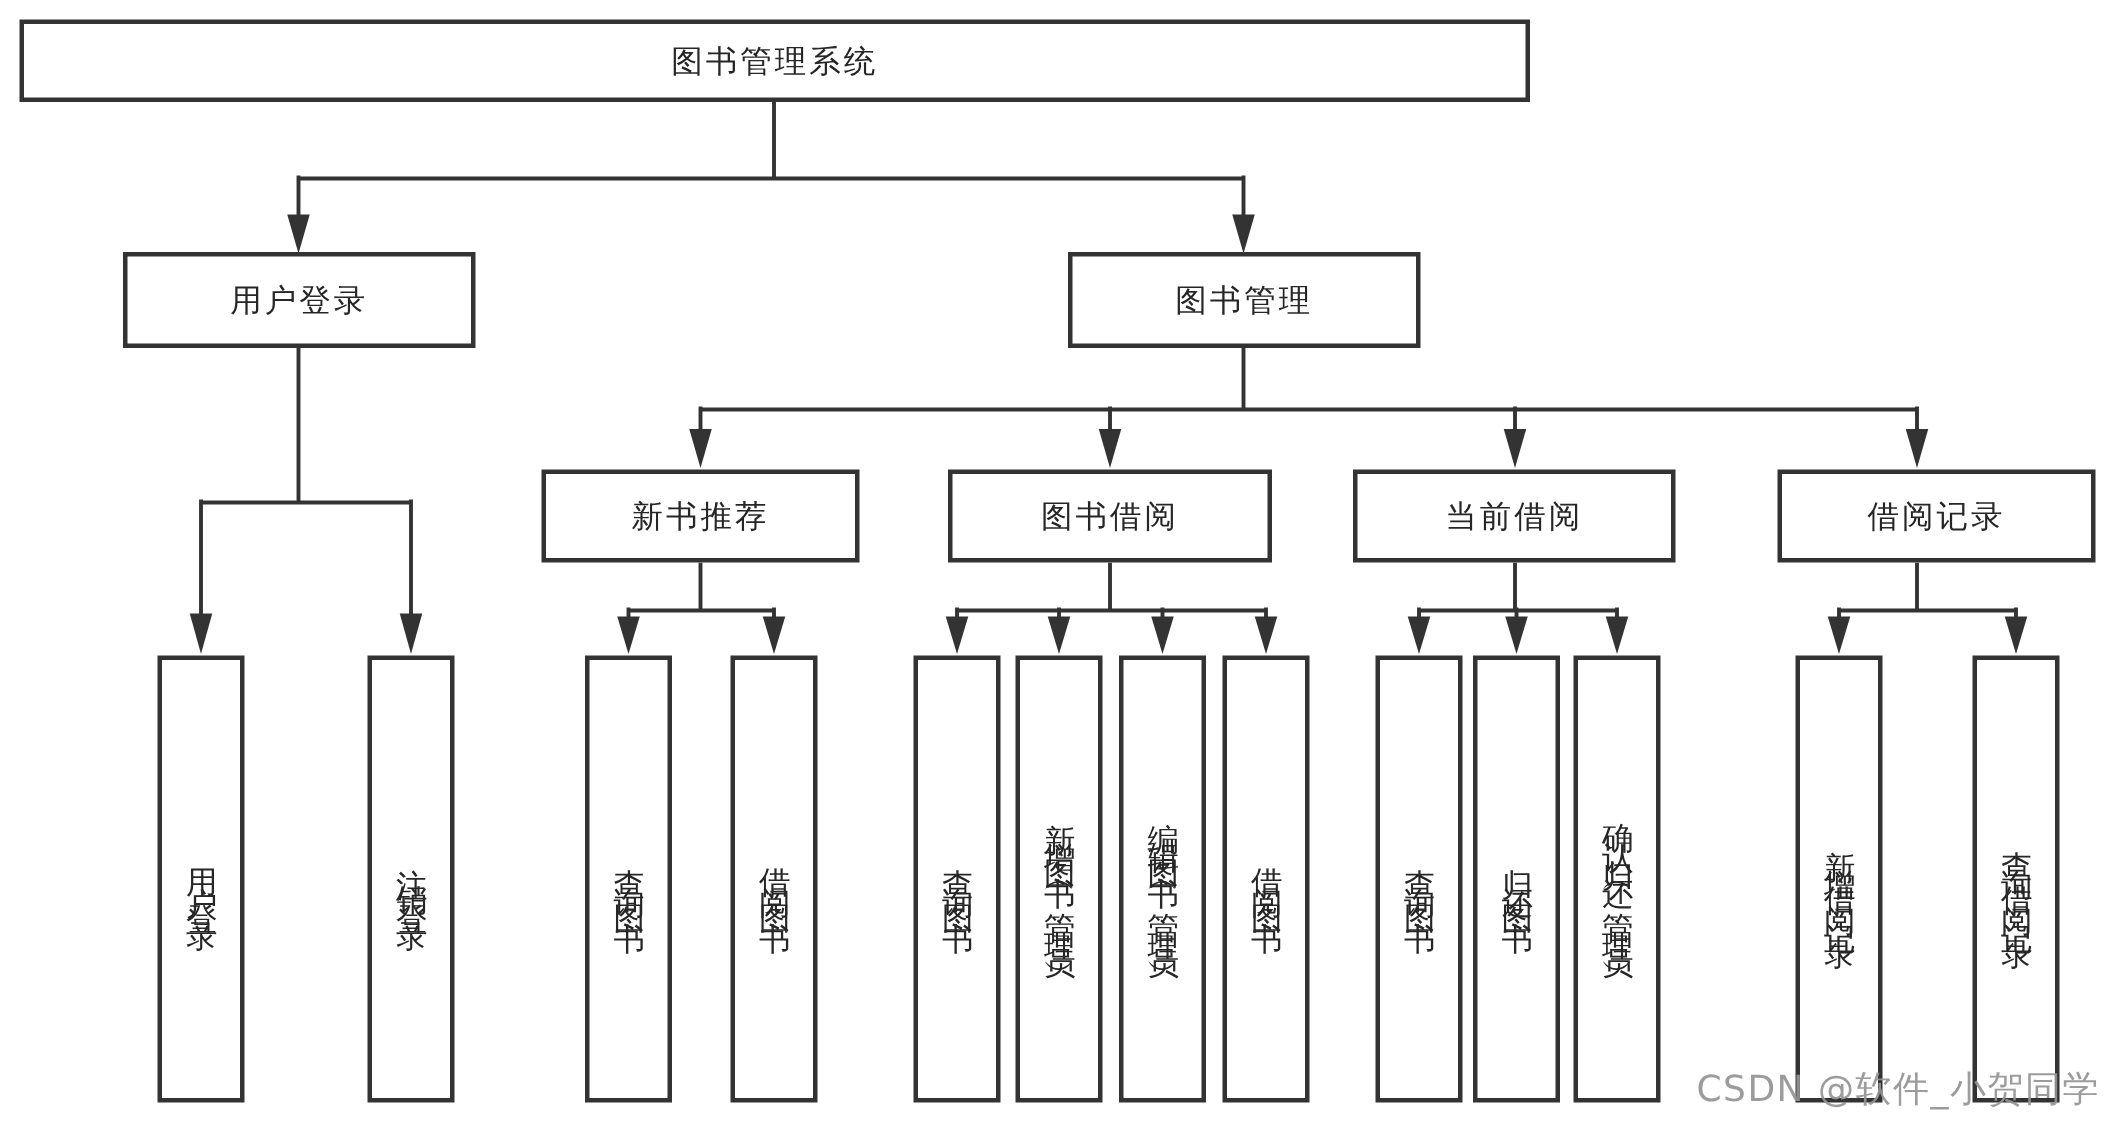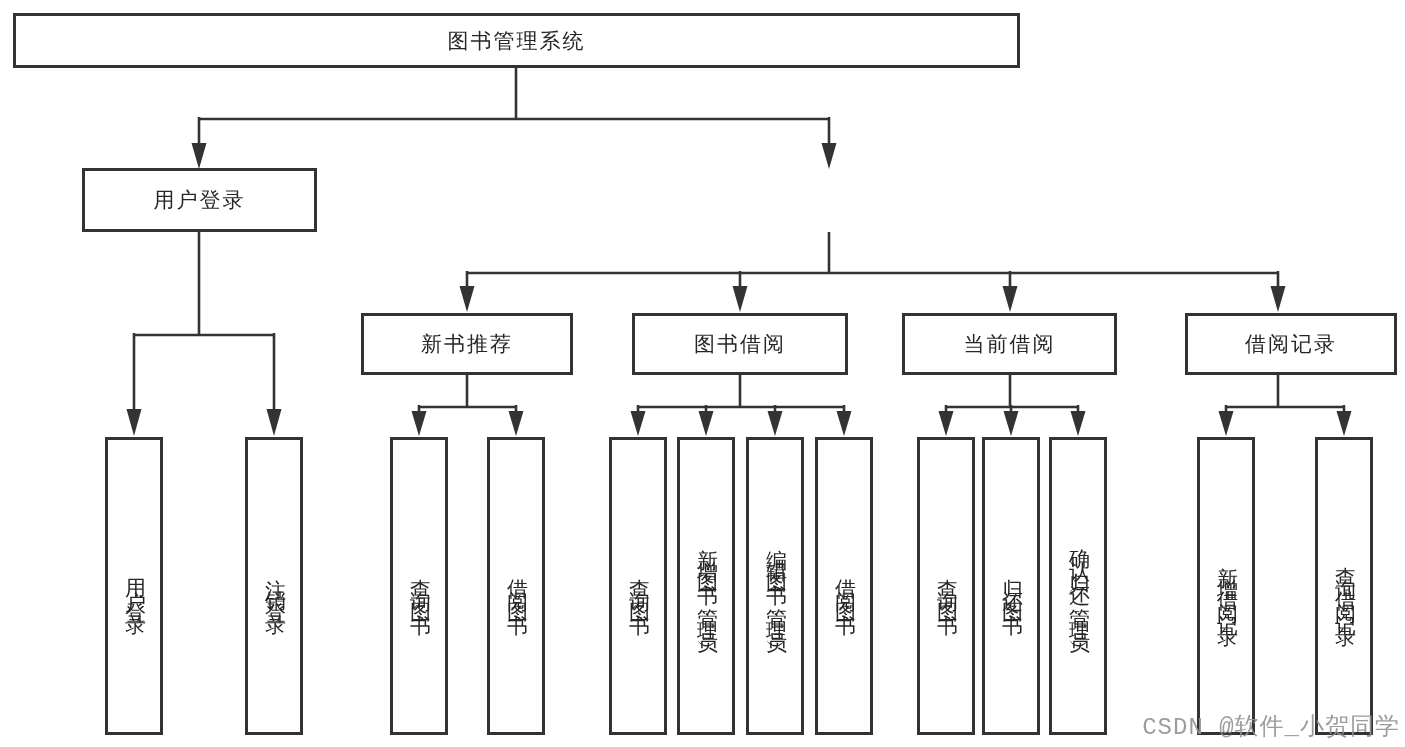--- a/index.html
+++ b/index.html
@@ -7,21 +7,20 @@
     padding: 0;
     background: #ffffff;
     font-family: "DejaVu Sans", "Liberation Sans", sans-serif;
   }
   #canvas {
     position: relative;
     width: 1405px;
     height: 747px;
     background: #ffffff;
     overflow: hidden;
-    font-family: Liberation Mono, monospace;
   }
   #connector-layer {
     position: absolute;
     left: 0;
     top: 0;
     z-index: 1;
   }
   .node {
     position: absolute;
     box-sizing: border-box;
@@ -159,20 +158,21 @@
       <line x1="1226" y1="405" x2="1226" y2="414"></line>
       <polygon points="1218.5,411 1233.5,411 1226,436"></polygon>
       <line x1="1344" y1="405" x2="1344" y2="414"></line>
       <polygon points="1336.5,411 1351.5,411 1344,436"></polygon>
     </g>
   </svg>
 
   <div class="node hnode node-root">图书管理系统</div>
 
   <div id="node-user-login-branch" class="node hnode node-branch">用户登录</div>
+  <div id="node-book-management-branch" class="node hnode node-branch">图书管理</div>
 
   <div id="node-new-book-recommendation" class="node hnode node-section">新书推荐</div>
   <div id="node-book-borrowing" class="node hnode node-section">图书借阅</div>
   <div id="node-current-borrowing" class="node hnode node-section">当前借阅</div>
   <div id="node-borrowing-records" class="node hnode node-section">借阅记录</div>
 
   <div id="leaf-user-login" class="node vnode">用户登录</div>
   <div id="leaf-logout" class="node vnode">注销登录</div>
 
   <div id="leaf-query-books-recommend" class="node vnode">查询图书</div>

